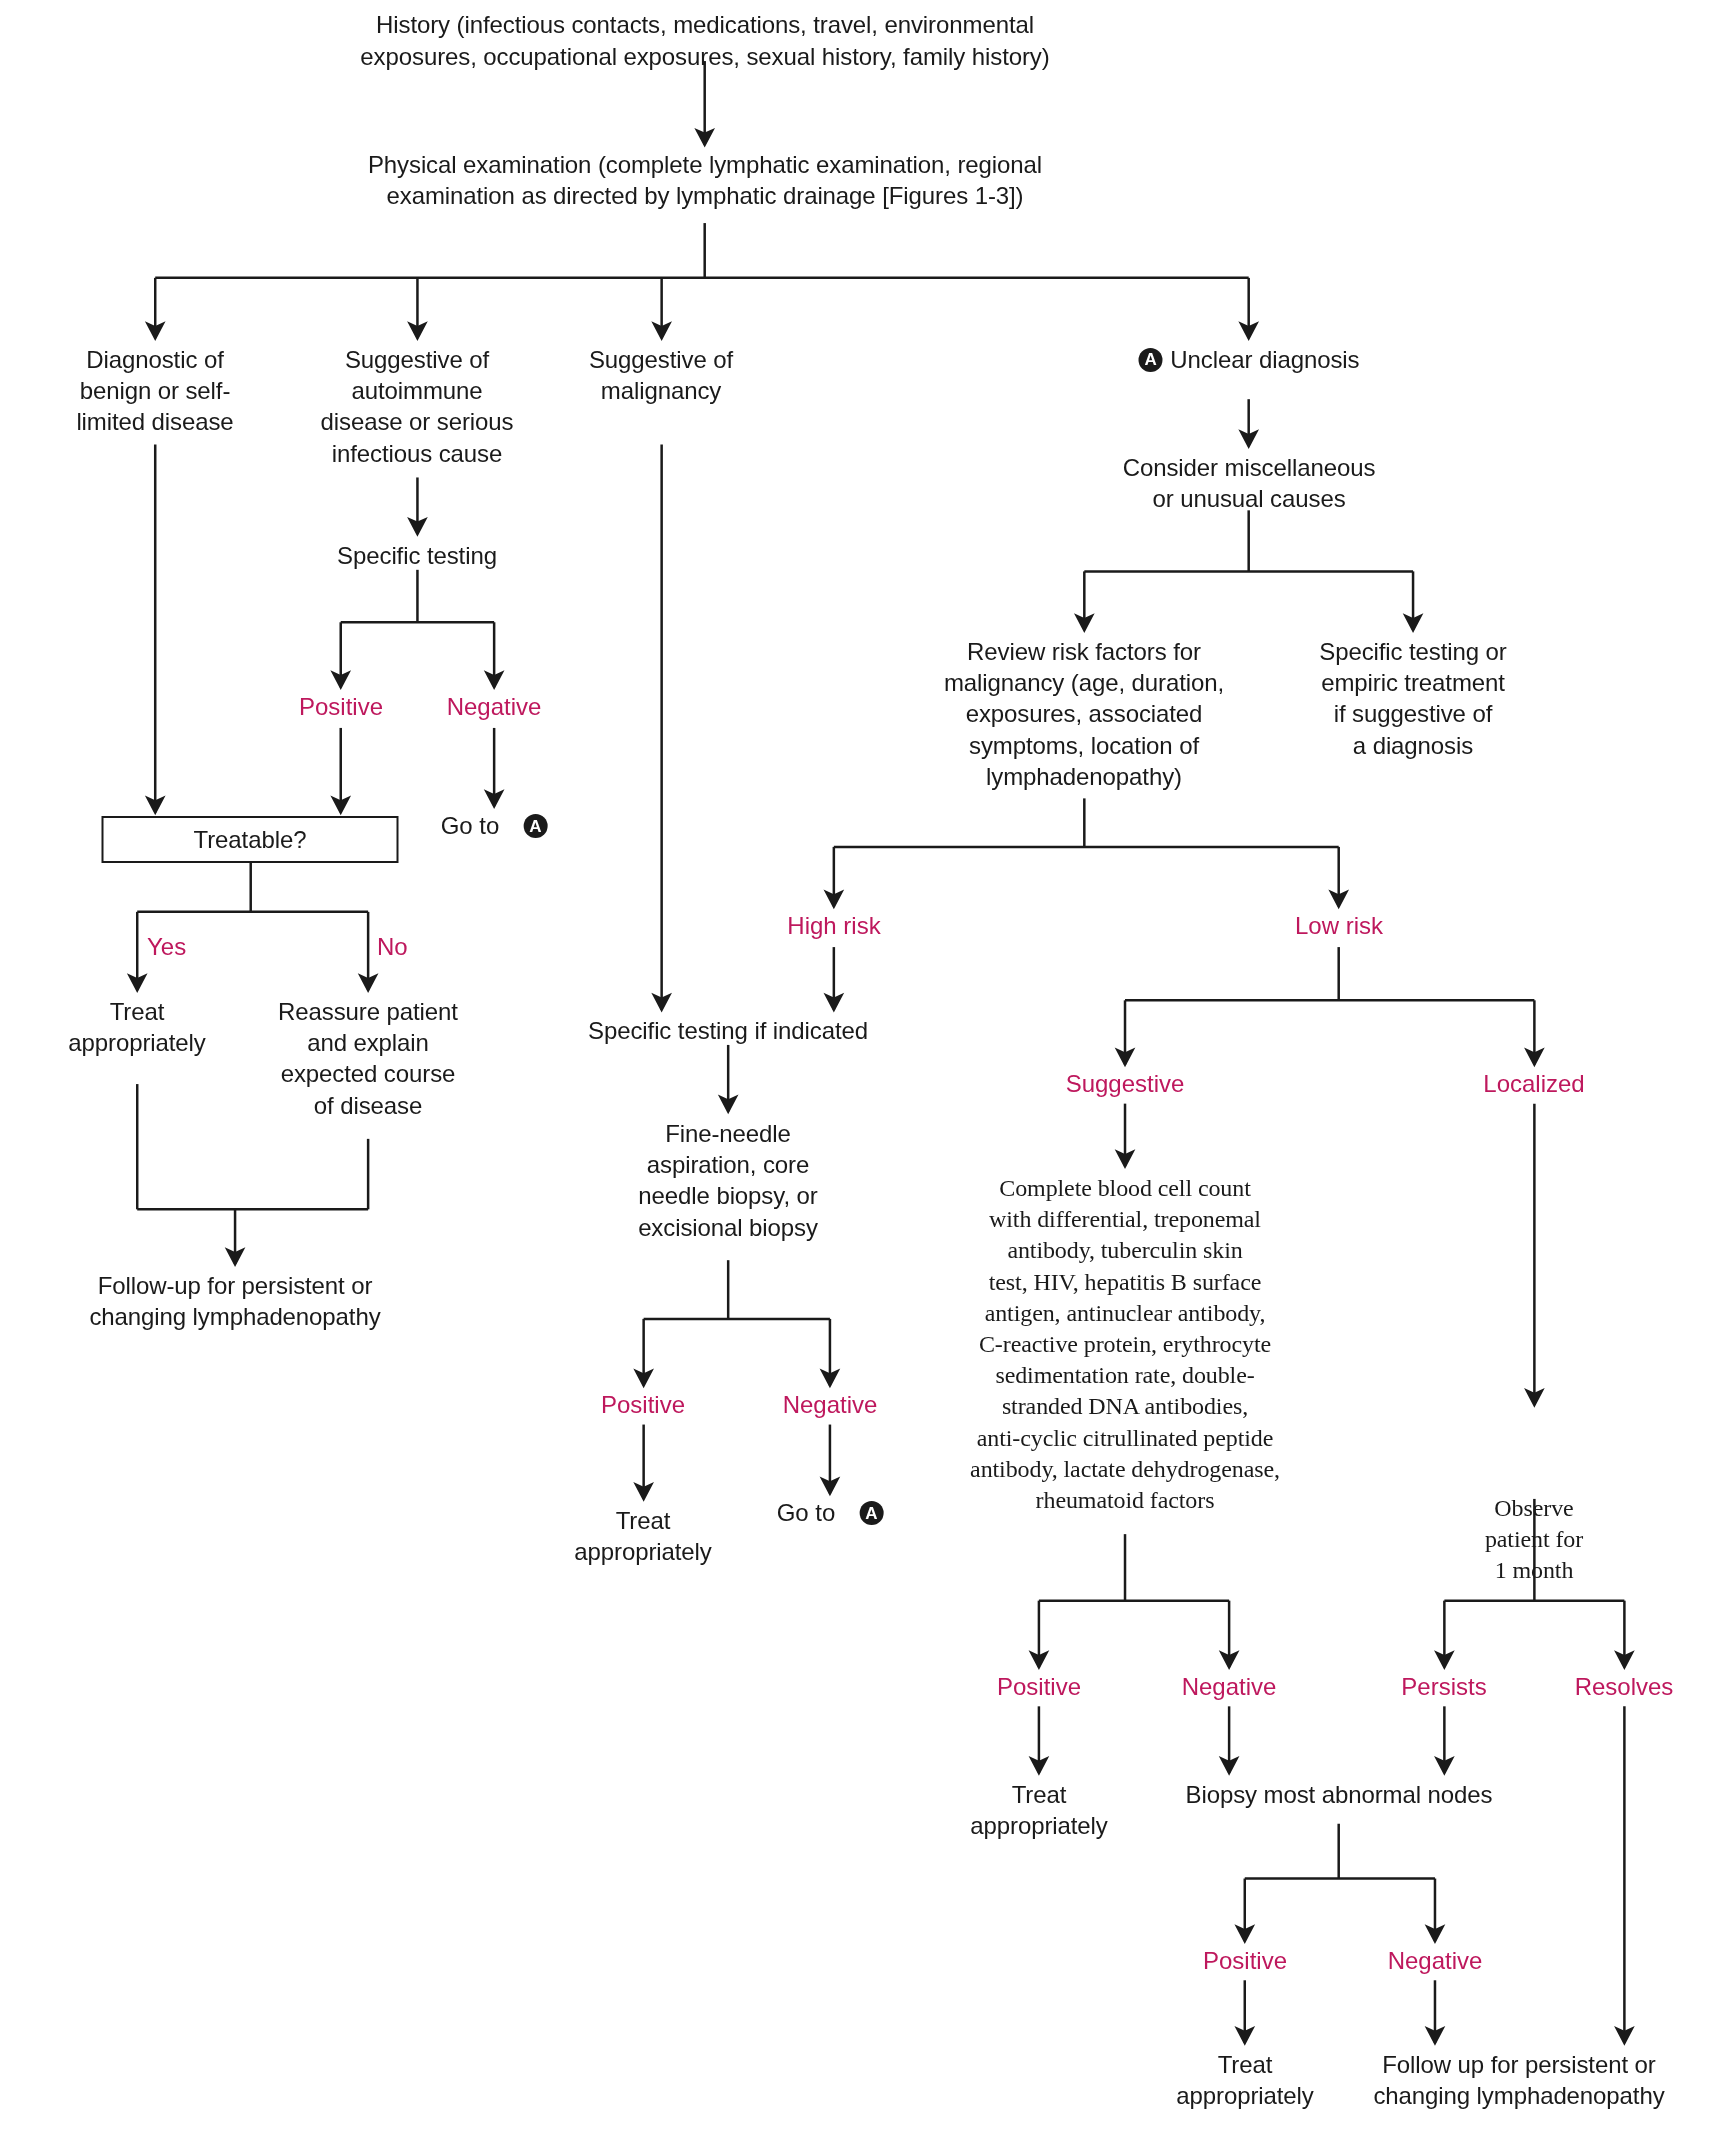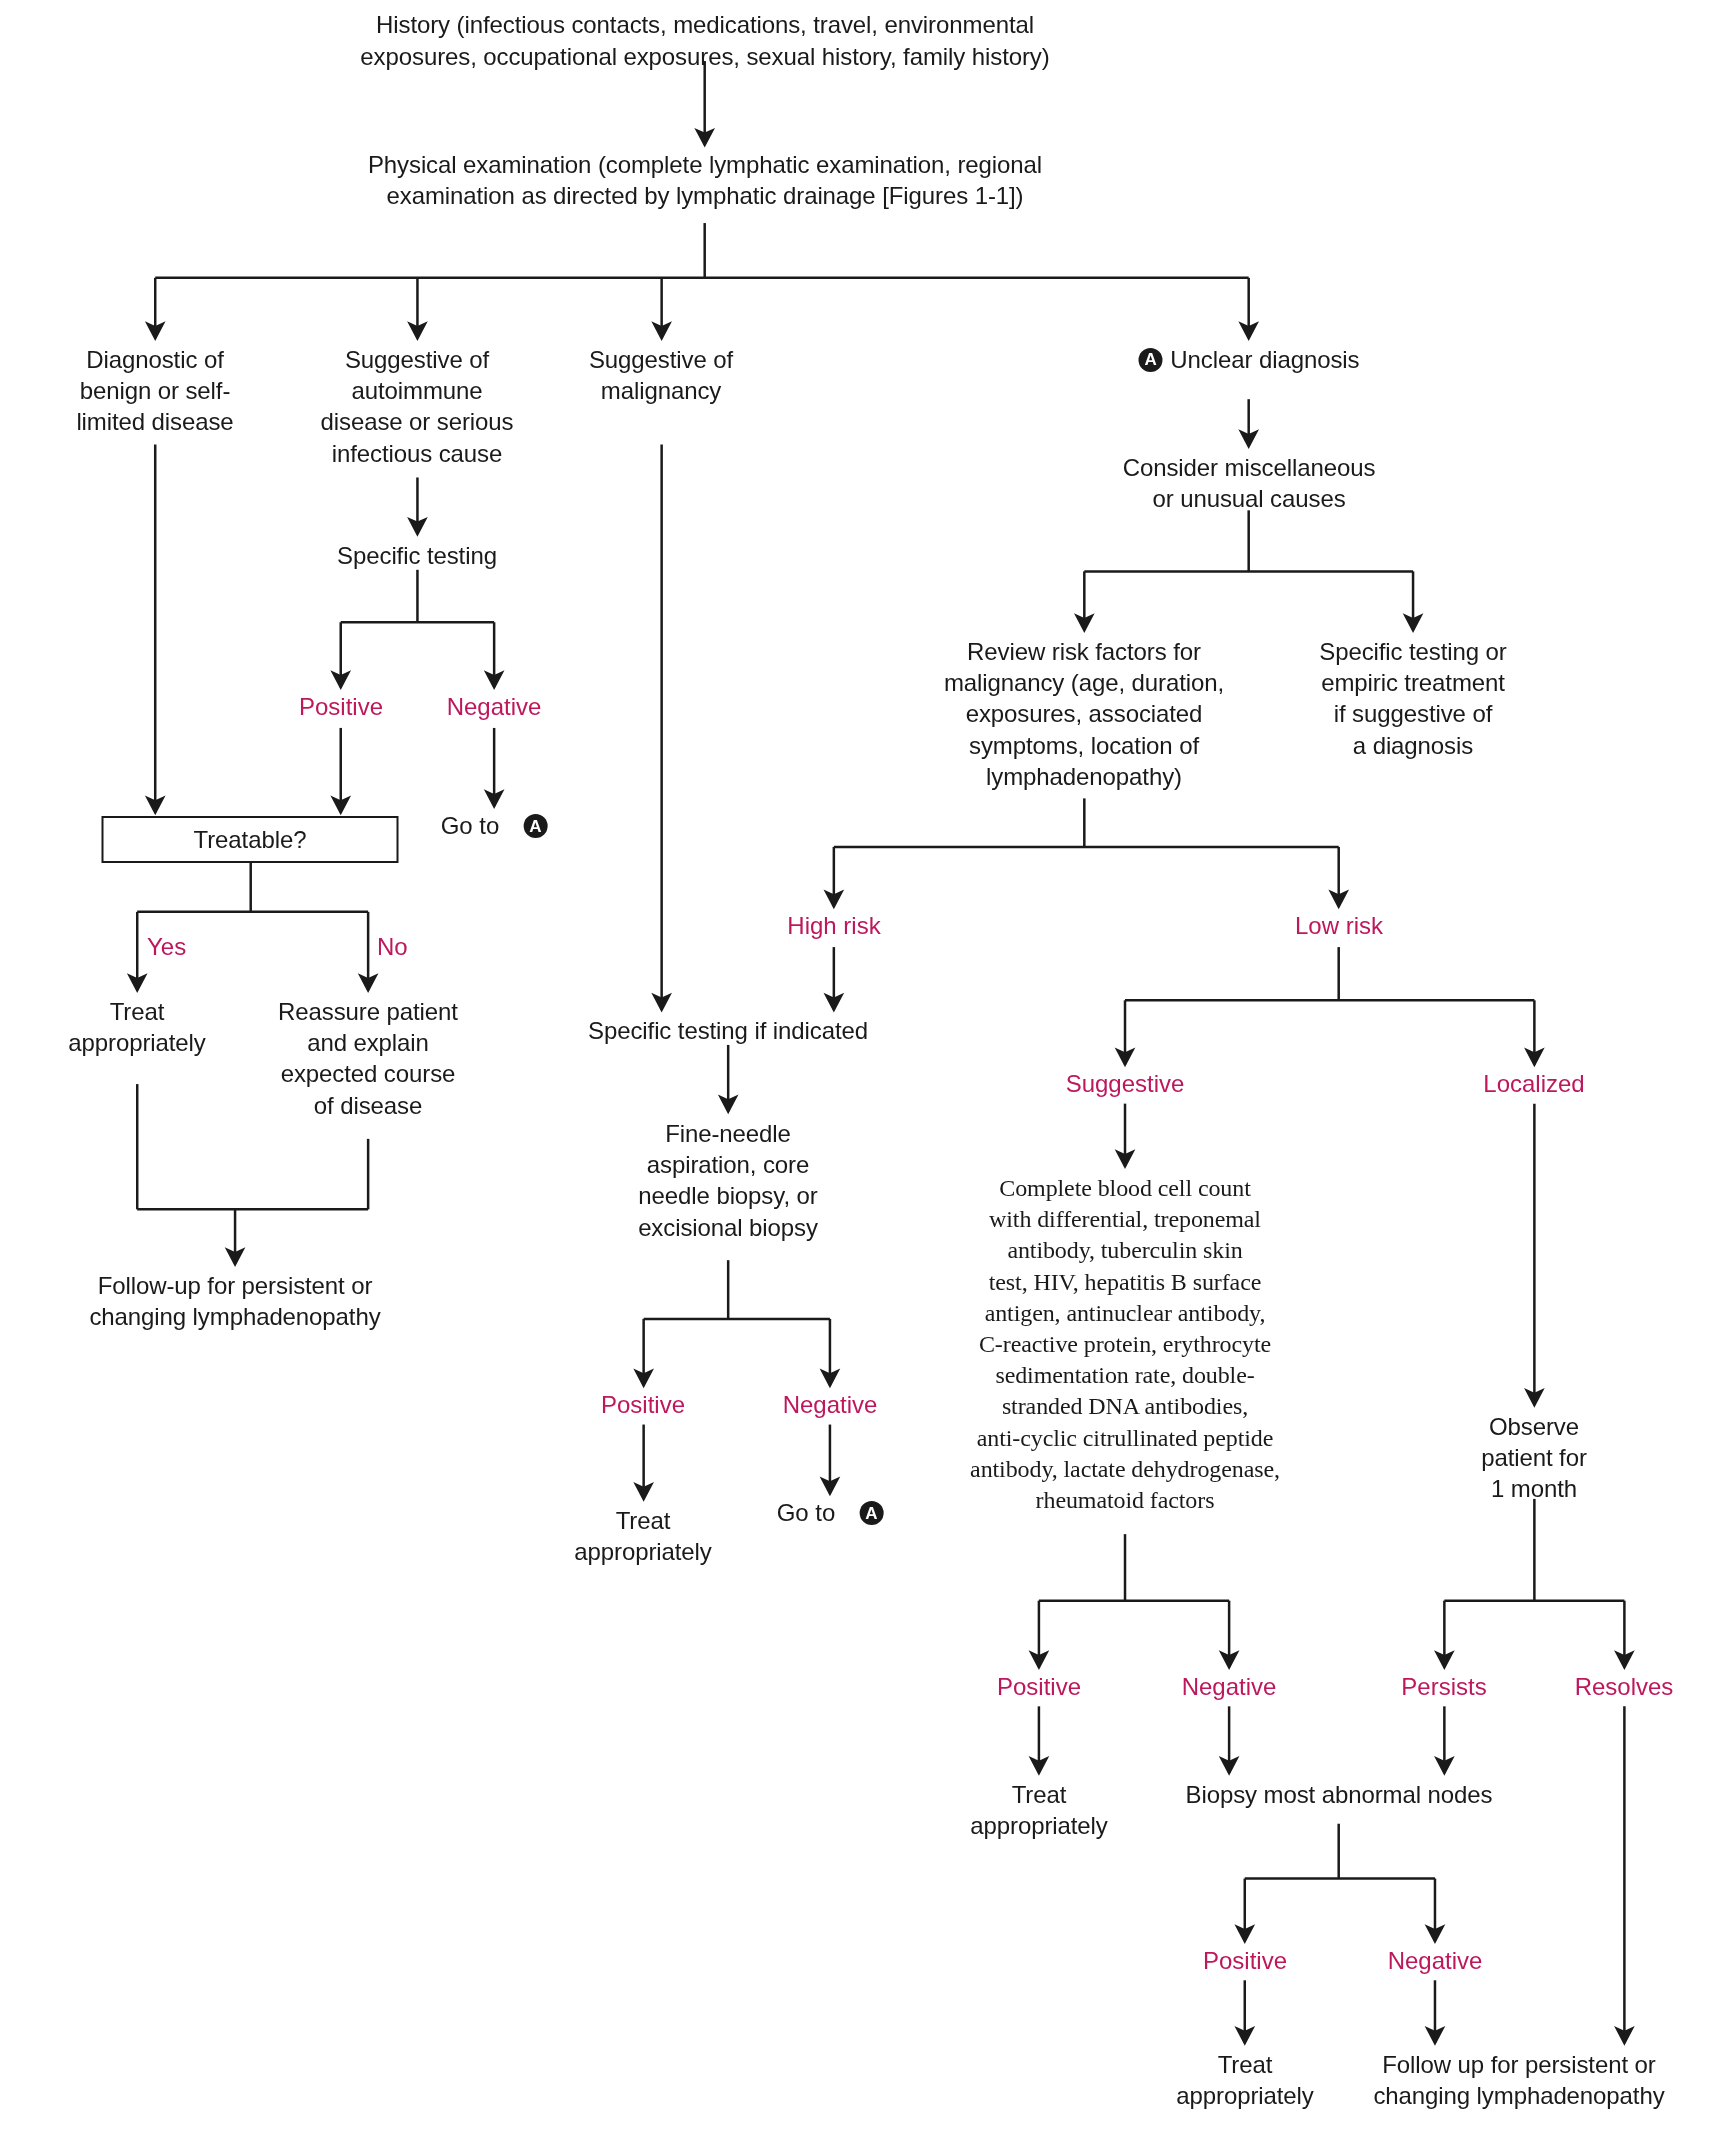--- a/index.html
+++ b/index.html
@@ -191,21 +191,21 @@
 
       <path d="M 2075,2180 L 2075,2610" marker-end="url(#arrow)"></path>
 
     </g>
   </svg>
 
   <div class="node" style="left:705px; top:9.4px; width:845px;">History (infectious contacts, medications, travel, environmental
 exposures, occupational exposures, sexual history, family history)</div>
 
   <div class="node" style="left:705px; top:149px; width:830px;">Physical examination (complete lymphatic examination, regional
-examination as directed by lymphatic drainage [Figures 1-1])</div>
+examination as directed by lymphatic drainage [Figures 1-3])</div>
 
   <div class="node" style="left:155px; top:344px; width:258px;">Diagnostic of
 benign or self-
 limited disease</div>
 
   <div class="node" style="left:417px; top:344px; width:250px;">Suggestive of
 autoimmune
 disease or serious
 infectious cause</div>
 
@@ -293,21 +293,21 @@
 antibody, tuberculin skin
 test, HIV, hepatitis B surface
 antigen, antinuclear antibody,
 C-reactive protein, erythrocyte
 sedimentation rate, double-
 stranded DNA antibodies,
 anti-cyclic citrullinated peptide
 antibody, lactate dehydrogenase,
 rheumatoid factors</div>
 
-  <div class="node" style="left:1534px; top:1411px; width:196px;">Observe
+  <div class="node" style="left:1534px; top:1493px; width:196px;font-family:Liberation Serif, serif;">Observe
 patient for
 1 month</div>
 
   <div class="edge-label" style="left:1039px; top:1673px;">Positive</div>
 
   <div class="edge-label" style="left:1229px; top:1673px;">Negative</div>
 
   <div class="edge-label" style="left:1444px; top:1673px;">Persists</div>
 
   <div class="edge-label" style="left:1624px; top:1673px;">Resolves</div>

